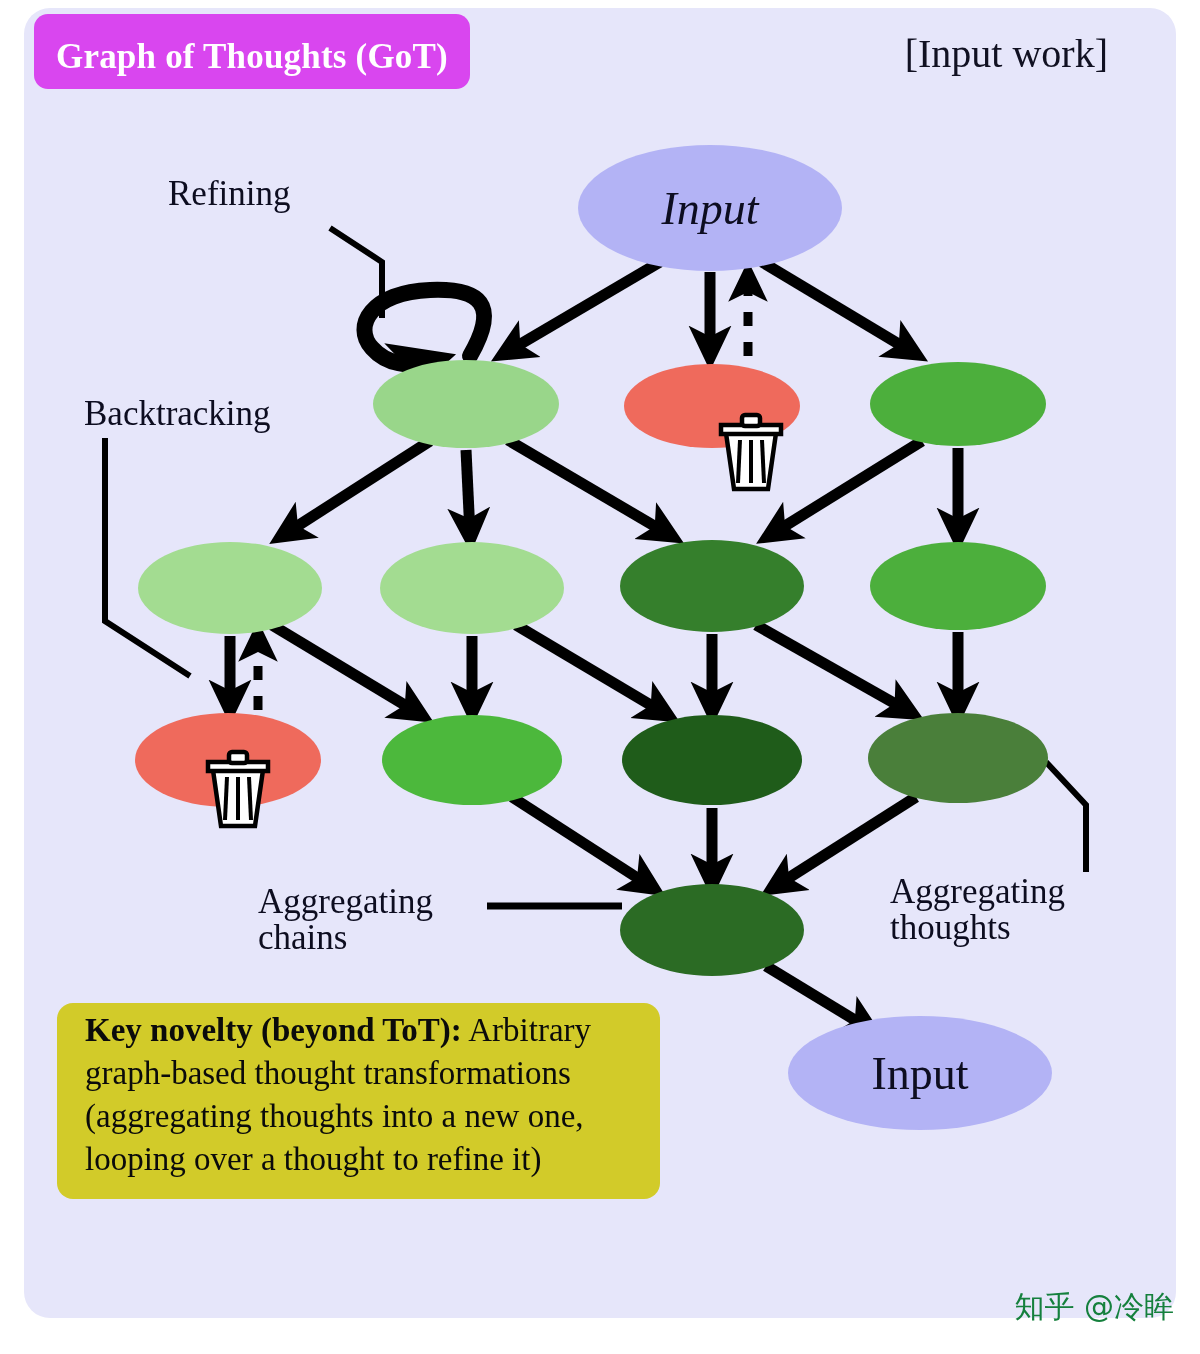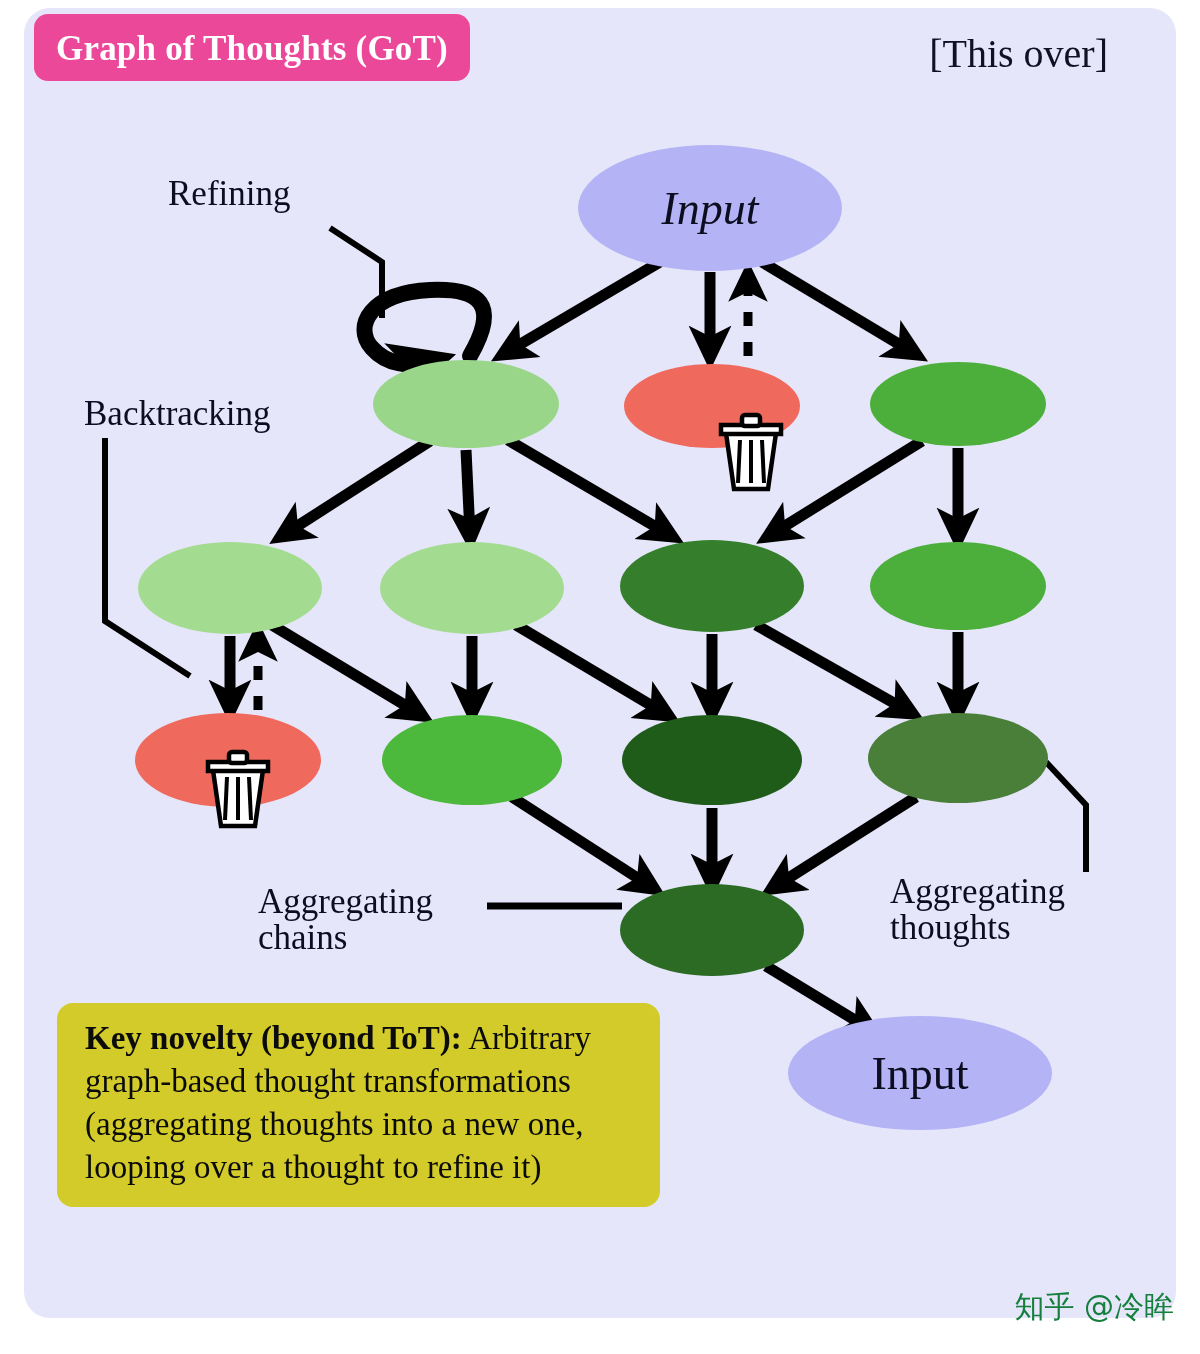--- a/index.html
+++ b/index.html
@@ -5,40 +5,40 @@
   html,body{margin:0;padding:0;background:#ffffff;}
   body{width:1200px;height:1354px;position:relative;overflow:hidden;
        font-family:"Liberation Serif","DejaVu Serif",serif;}
 
   #panel{position:absolute;left:24px;top:8px;width:1152px;height:1310px;
          background:#e6e6fa;border-radius:26px;overflow:hidden;}
 
   #svg{position:absolute;left:0;top:0;width:1200px;height:1354px;}
 
   #title-badge{position:absolute;left:34px;top:14px;
-      background:#ec4899;color:#ffffff;border-radius:14px;
-      padding:15px 22px 12px 22px;font-weight:bold;font-size:35px;
+      background:#d946ef;color:#ffffff;border-radius:14px;
+      padding:23px 22px 12px 22px;font-weight:bold;font-size:35px;
       letter-spacing:.2px;white-space:nowrap;}
 
   #this-work{position:absolute;right:92px;top:30px;font-size:40px;color:#111122;
       white-space:nowrap;}
 
   .nodelabel{position:absolute;font-size:46px;color:#0d0d20;
       white-space:nowrap;transform:translate(-50%,-50%);}
 
   .leadlabel{position:absolute;font-size:35px;color:#0d0d20;
       line-height:1.02;text-align:left;white-space:nowrap;}
 
   #lbl-refining{left:168px;top:176px;text-align:center;}
   #lbl-backtracking{left:84px;top:396px;text-align:center;}
   #lbl-aggchains{left:258px;top:884px;width:226px;}
   #lbl-aggthoughts{left:890px;top:874px;width:222px;}
 
   #novelty{position:absolute;left:57px;top:1003px;width:603px;
-      background:#d2cb29;border-radius:16px;padding:14px 22px 18px 28px;
+      background:#d2cb29;border-radius:16px;padding:6px 22px 18px 28px;
       box-sizing:border-box;color:#0b0b0b;font-size:33px;line-height:1.30;}
   #novelty b{font-weight:bold;}
 
   #watermark{position:absolute;right:26px;bottom:26px;font-size:30px;
       color:#15803d;font-family:"DejaVu Sans",sans-serif;white-space:nowrap;}
 </style>
 </head>
 <body>
 
 <div id="panel"></div>
@@ -131,21 +131,21 @@
     <rect x="-30" y="-30" width="60" height="9" fill="#ffffff" stroke="#000" stroke-width="4.5"></rect>
     <rect x="-9" y="-40" width="18" height="11" rx="3" fill="#ffffff" stroke="#000" stroke-width="4.5"></rect>
     <line x1="-11" y1="-15" x2="-13" y2="28" stroke="#000" stroke-width="4"></line>
     <line x1="0" y1="-15" x2="0" y2="28" stroke="#000" stroke-width="4"></line>
     <line x1="11" y1="-15" x2="13" y2="28" stroke="#000" stroke-width="4"></line>
   </g>
 </svg>
 
 <div id="title-badge">Graph of Thoughts (GoT)</div>
 
-<div id="this-work">[This over]</div>
+<div id="this-work">[Input work]</div>
 
 <div class="nodelabel" style="left:710px;top:208px;font-style:italic;">Input</div>
 <div class="nodelabel" style="left:920px;top:1073px;">Input</div>
 
 <div class="leadlabel" id="lbl-refining">Refining</div>
 
 <div class="leadlabel" id="lbl-backtracking">Backtracking</div>
 
 <div class="leadlabel" id="lbl-aggchains">
   <span>Aggregating</span><br>

